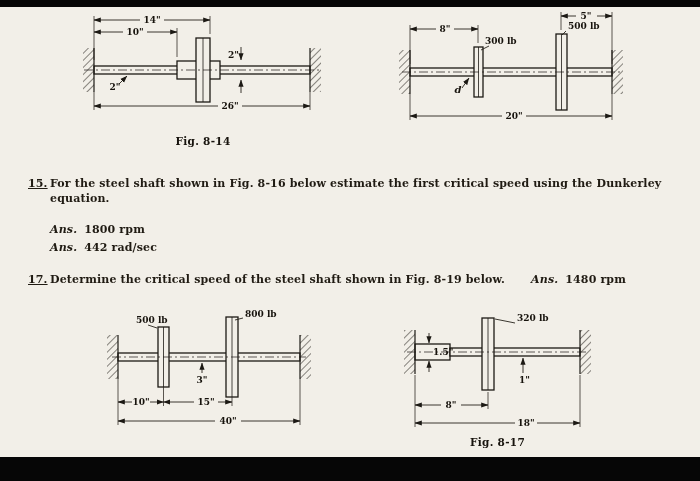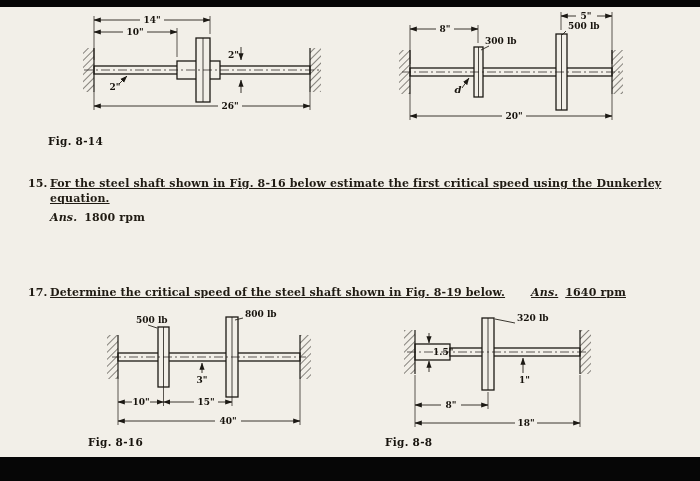--- a/index.html
+++ b/index.html
@@ -9,41 +9,41 @@
     font-family:"DejaVu Serif", serif;
   }
   .page{position:absolute;left:0;top:7px;width:700px;height:450px;background:#f2efe8;}
   .bar{position:absolute;left:0;width:700px;background:#060606;}
   .bar.top{top:0;height:7px;}
   .bar.bottom{top:457px;height:24px;}
 
   .fig{position:absolute;}
   .fig svg{display:block;}
   .caption{
-    font-size:10.5px;font-weight:bold;color:#17130d;
+    text-align:center;font-size:10.5px;font-weight:bold;color:#17130d;
     margin-top:3px;letter-spacing:.3px;
   }
 
   
   .part{fill:#f2efe8;stroke:#1c1914;stroke-width:1.3;}
   .mid{stroke:#1c1914;stroke-width:.8;}
   .s{stroke:#1c1914;stroke-width:1.2;}
   .dim{stroke:#26221b;stroke-width:.9;fill:none;}
   .ext{stroke:#26221b;stroke-width:.75;}
   .cl{stroke:#1c1914;stroke-width:.7;stroke-dasharray:9 3 2 3;}
   svg text{font:bold 9px "DejaVu Serif", serif;fill:#17130d;}
   svg text.it{font:italic bold 10px "DejaVu Serif", serif;}
 
   
   .problem{position:absolute;left:28px;width:656px;color:#201b13;
     font-size:11px;font-weight:bold;line-height:15px;letter-spacing:.15px;}
   .prow{display:flex;}
-  .pnum{width:22px;flex:none;}
-  .ptext{flex:1;text-decoration:underline;}
-  .ansline{margin-left:22px;margin-top:4px;}
+  .pnum{width:22px;flex:none;text-decoration:underline;}
+  .ptext{flex:1;}
+  .ansline{margin-left:22px;margin-top:16px;}
   .ans-label{font-style:italic;margin-right:7px;}
   .ans-inline{margin-left:26px;}
   .ans-inline .ans-label{margin-right:7px;}
 </style>
 </head>
 <body>
 
 <svg width="0" height="0" style="position:absolute" aria-hidden="true">
   <defs>
     <pattern id="hatch" patternUnits="userSpaceOnUse" width="5" height="5" patternTransform="rotate(45)">
@@ -171,26 +171,29 @@
   <div class="prow">
     <span class="pnum">15.</span>
     <span class="ptext">For the steel shaft shown in Fig. 8-16 below estimate the first critical speed using the Dunkerley equation.</span>
   </div>
   <div class="ansline">
     <span class="ans-label">Ans.</span><span class="ans-value">1800 rpm</span>
   </div>
 </div>
 
 <div class="problem" style="top:224px">
-</div>
-
-<div class="problem" style="top:285px">
+  <div class="ansline">
+    <span class="ans-label">Ans.</span><span class="ans-value">442 rad/sec</span>
+  </div>
+</div>
+
+<div class="problem" style="top:272px">
   <div class="prow">
     <span class="pnum">17.</span>
-    <span class="ptext"><span>Determine the critical speed of the steel shaft shown in Fig. 8-19 below.</span><span class="ans-inline"><span class="ans-label">Ans.</span><span class="ans-value">1640 rpm</span></span></span>
+    <span class="ptext"><span>Determine the critical speed of the steel shaft shown in Fig. 8-19 below.</span><span class="ans-inline"><span class="ans-label">Ans.</span><span class="ans-value">1480 rpm</span></span></span>
   </div>
 </div>
 
 <div class="fig" style="left:88px;top:307px;width:245px">
   <svg width="245" height="126" viewBox="0 0 245 126">
     <rect class="part" x="30" y="46" width="182" height="8"></rect>
     <g>
       <rect class="part" x="70" y="20" width="11" height="60"></rect>
       <line class="mid" x1="75.5" y1="20" x2="75.5" y2="80"></line>
     </g>
@@ -233,21 +236,20 @@
       <text x="118" y="98" text-anchor="middle">15"</text>
     </g>
     <g>
       <line class="ext" x1="30" y1="99" x2="30" y2="118"></line>
       <line class="ext" x1="212" y1="72" x2="212" y2="118"></line>
       <line class="dim" x1="127" y1="114" x2="30" y2="114" marker-end="url(#arr)"></line>
       <line class="dim" x1="153" y1="114" x2="212" y2="114" marker-end="url(#arr)"></line>
       <text x="140" y="117" text-anchor="middle">40"</text>
     </g>
   </svg>
-  <div class="caption">Fig. 8-16</div>
 </div>
 
 <div class="fig" style="left:385px;top:307px;width:225px">
   <svg width="225" height="126" viewBox="0 0 225 126">
     <g>
       <rect class="part" x="30" y="37" width="35" height="16"></rect>
       <rect class="part" x="65" y="41" width="130" height="8"></rect>
     </g>
     <g>
       <rect class="part" x="97" y="11" width="12" height="72"></rect>
@@ -283,14 +285,14 @@
       <text x="66" y="101" text-anchor="middle">8"</text>
     </g>
     <g>
       <line class="ext" x1="30" y1="102" x2="30" y2="120"></line>
       <line class="ext" x1="195" y1="68" x2="195" y2="120"></line>
       <line class="dim" x1="130" y1="116" x2="30" y2="116" marker-end="url(#arr)"></line>
       <line class="dim" x1="152" y1="116" x2="195" y2="116" marker-end="url(#arr)"></line>
       <text x="141" y="119" text-anchor="middle">18"</text>
     </g>
   </svg>
-  <div class="caption">Fig. 8-8</div>
+  <div class="caption">Fig. 8-17</div>
 </div>
 
 </body></html>

